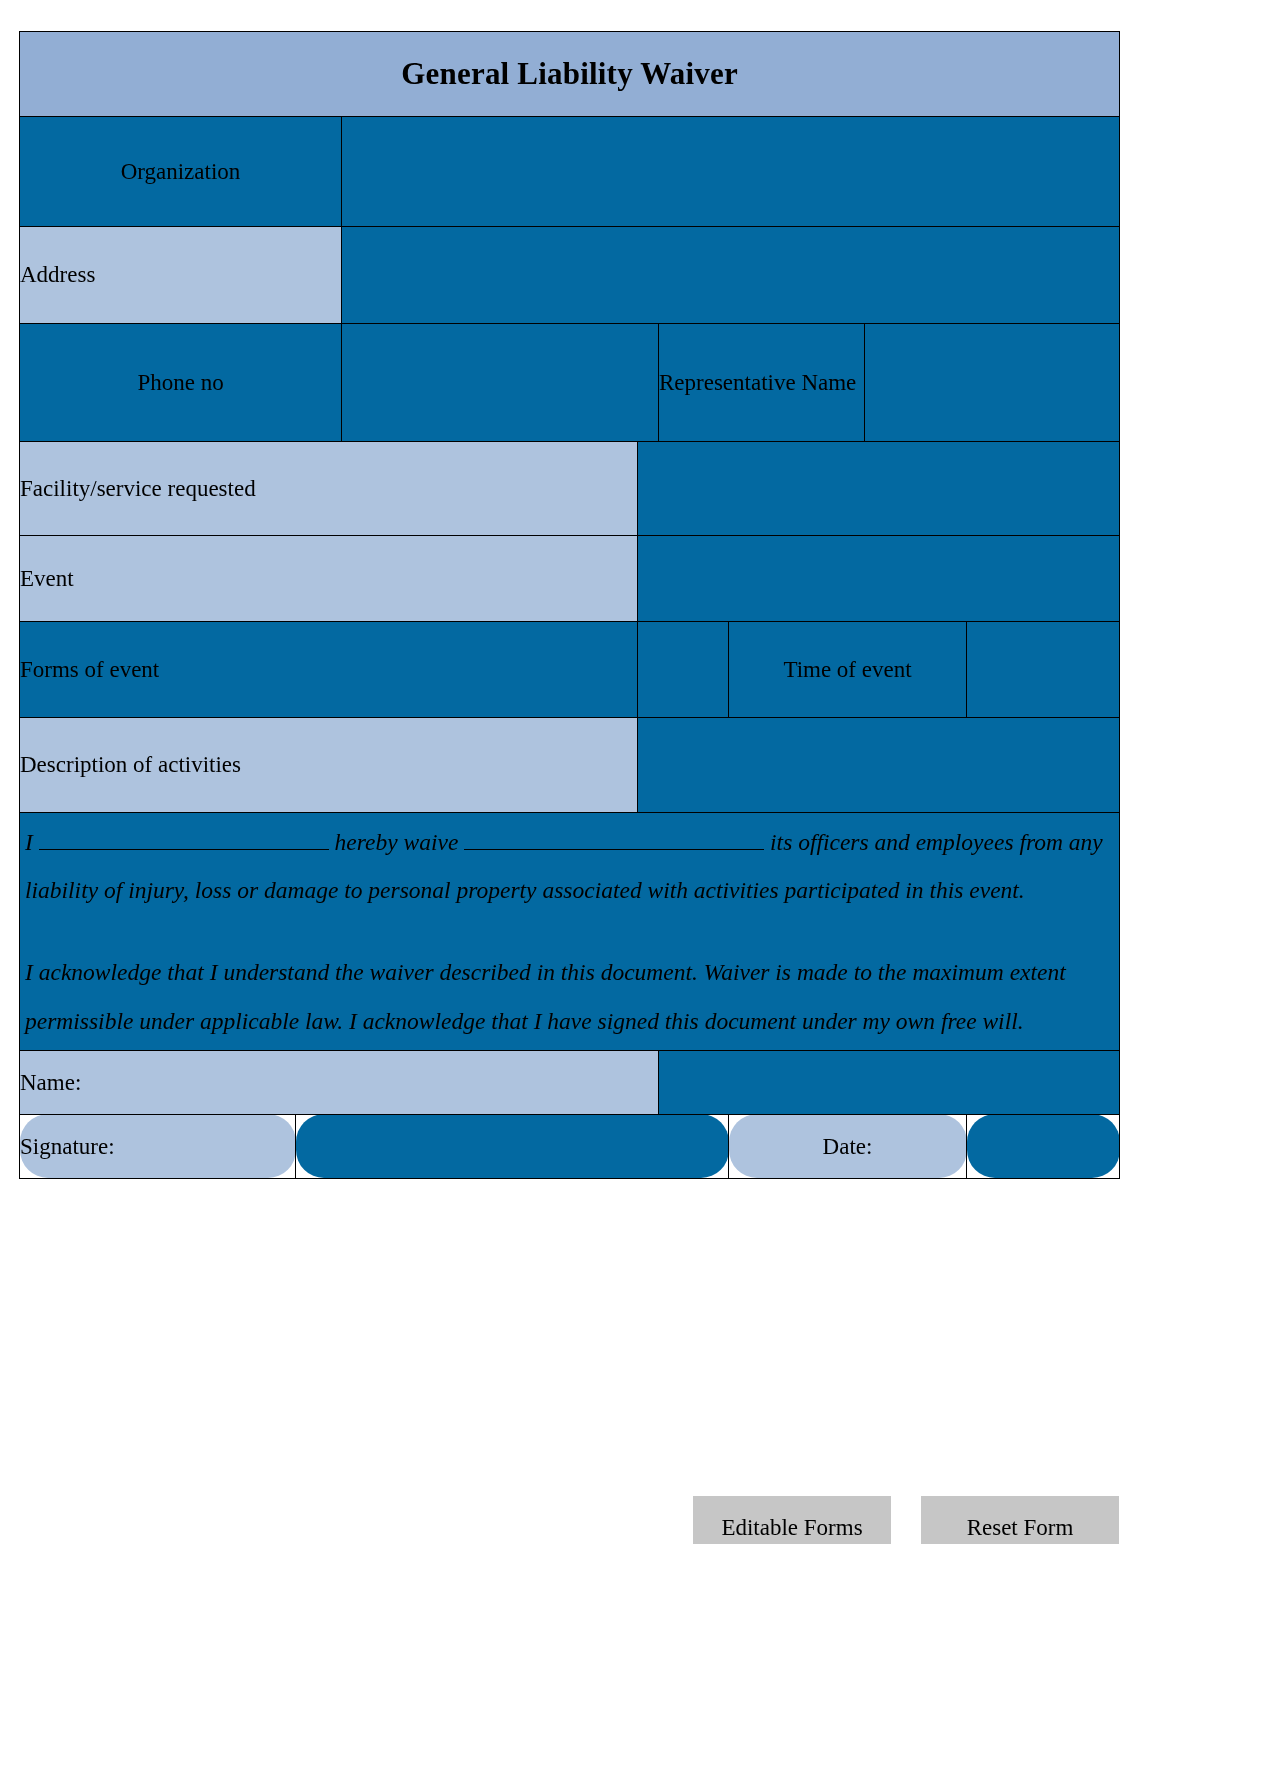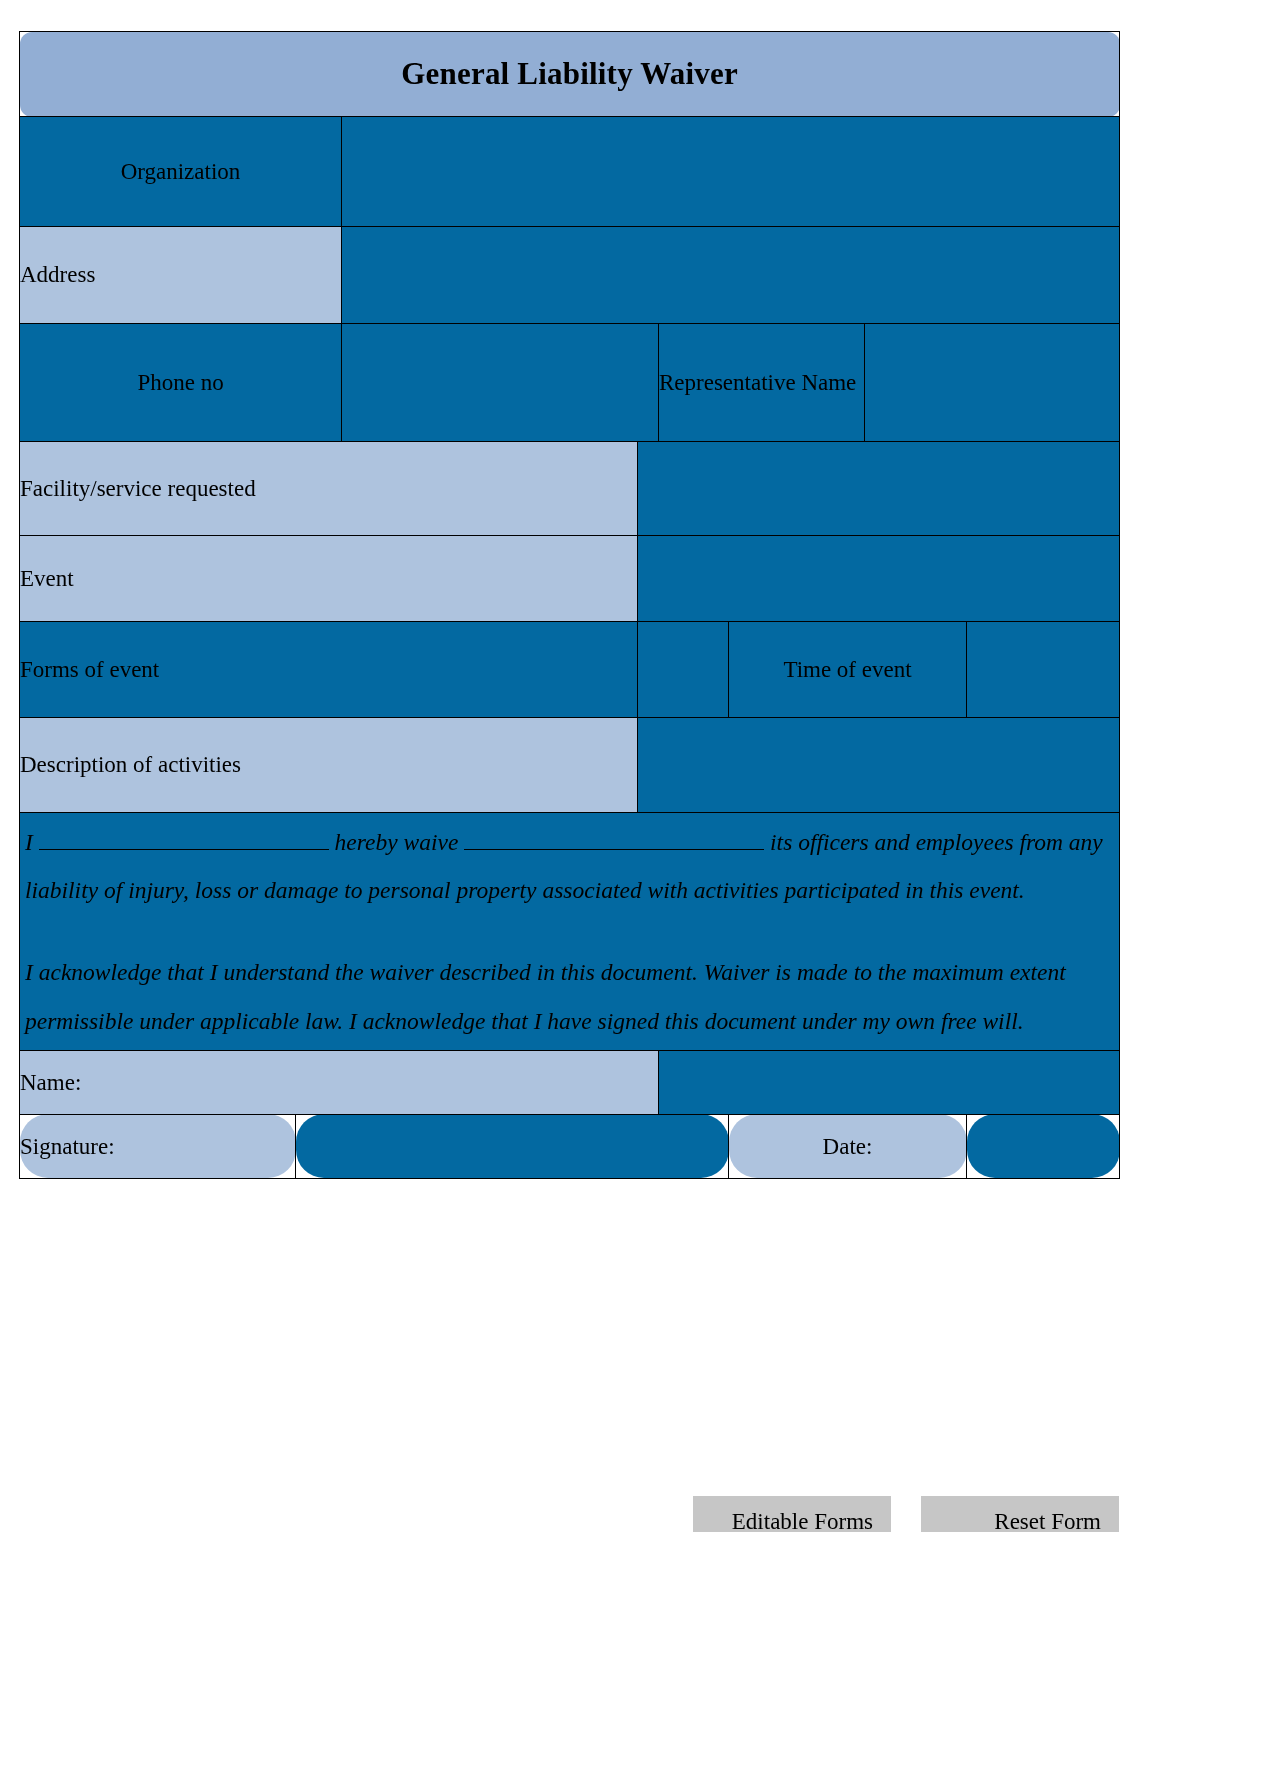--- a/index.html
+++ b/index.html
@@ -44,21 +44,20 @@
   }
   .blue { background: #aec3de !important; }
 
   .title-cell {
     background: #92aed4 !important;
     text-align: center;
     font-size: 31px;
     font-weight: bold;
     height: 85px;
     letter-spacing: 0.2px;
-    border-radius: 12px;
   }
 
   .lbl {
     font-size: 23px;
     padding: 6px 14px;
     line-height: 1.35;
   }
   .lbl-center { text-align: center; }
   .lbl-left   { text-align: left; }
 
@@ -103,24 +102,24 @@
     display: flex;
     justify-content: flex-end;
     gap: 30px;
   }
   .btn {
     background: #c6c6c6;
     border: none;
     font-family: "Liberation Serif", "DejaVu Serif", serif;
     font-size: 23px;
     color: #000;
-    height: 36px;
+    height: 48px;
     min-width: 198px;
-    padding: 2px 18px;
-    text-align: right;
+    padding: 8px 18px;
+    text-align: center;
     line-height: 48px;
     cursor: pointer;
     user-select: none;
   }
 </style>
 </head>
 <body>
 
 <div class="page">
 

